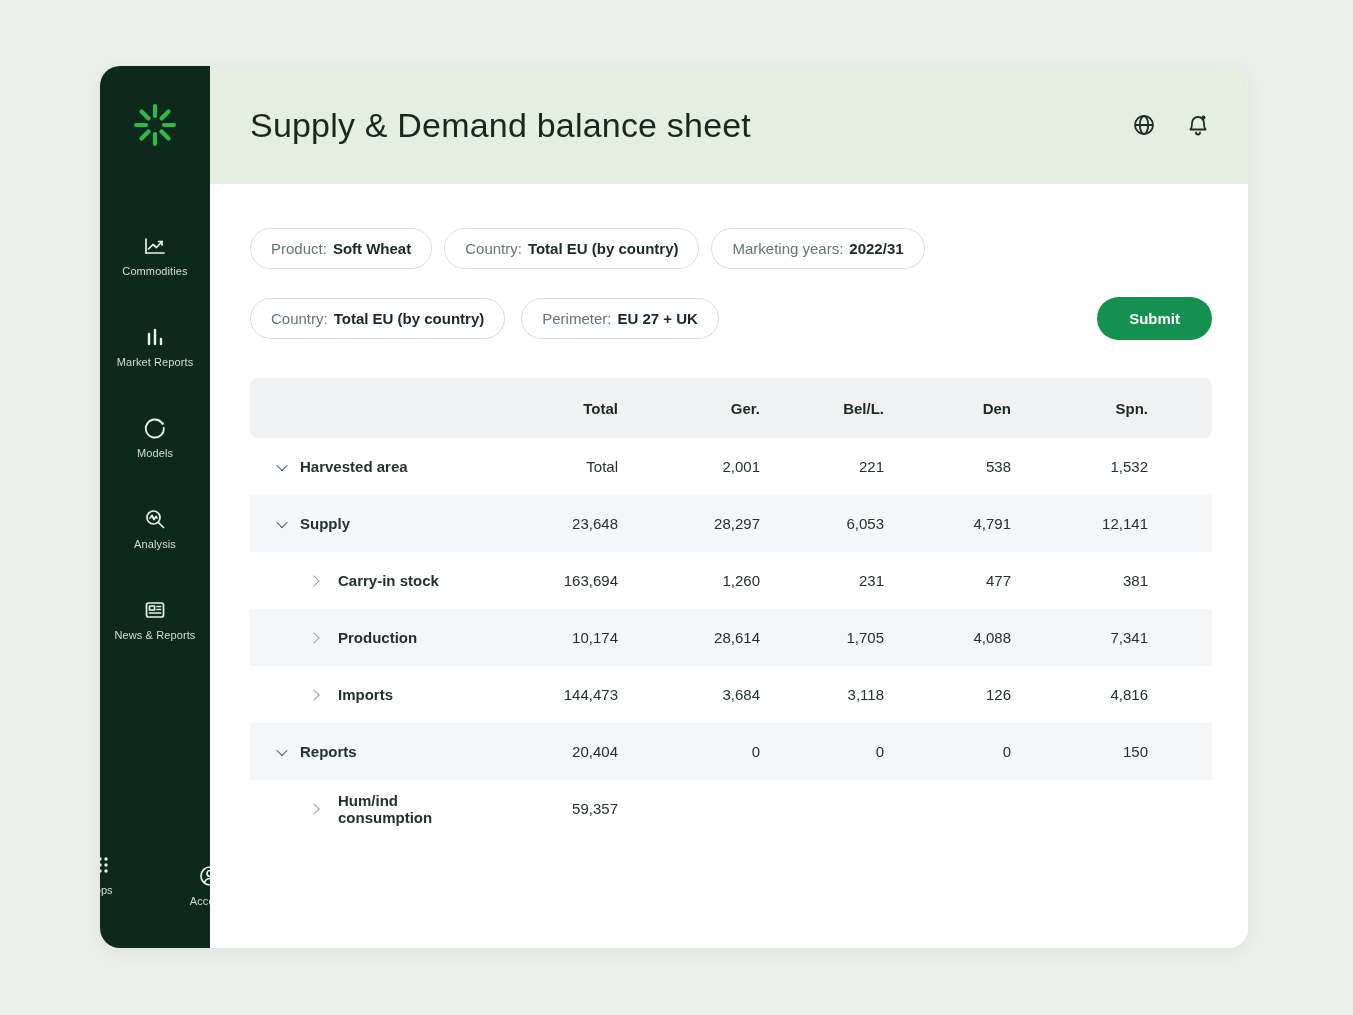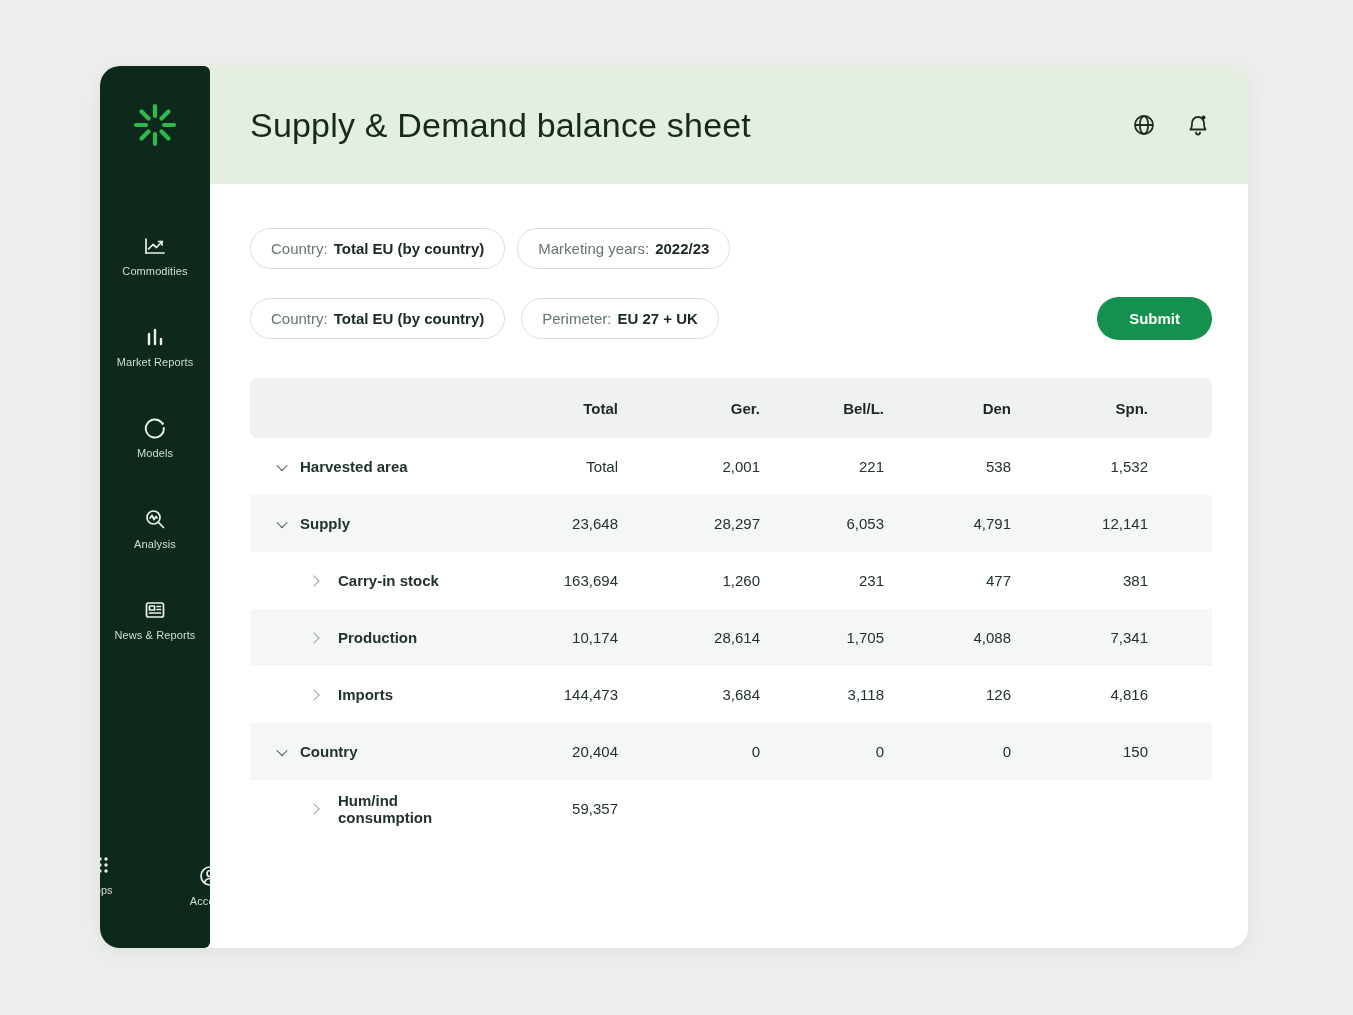--- a/index.html
+++ b/index.html
@@ -17,21 +17,20 @@
     display: flex;
     box-shadow: 0 4px 18px rgba(20,40,30,0.06);
     background: #FFFFFF;
   }
   
   .sidebar {
     width: 110px; flex: 0 0 110px;
     background: #0C291C;
     display: flex; flex-direction: column; align-items: center;
     padding: 36px 0 30px 0;
-    border-radius: 6px;
   }
   .logo { width: 46px; height: 46px; cursor: pointer; }
   .nav { margin-top: 86px; display: flex; flex-direction: column; align-items: center; }
   .nav-item {
     display: flex; flex-direction: column; align-items: center; gap: 7px;
     margin-bottom: 48px; cursor: pointer; width: 110px;
   }
   .nav-item .icn { width: 24px; height: 24px; display: block; }
   .nav-item .lbl {
     font-size: 11px; color: #D3DFD6; letter-spacing: .1px; text-align: center;
@@ -224,26 +223,30 @@
           <path d="M10 19.5 a2 2 0 0 0 4 0"></path>
           <circle cx="17.5" cy="4.5" r="2" fill="#1E2D24" stroke="none"></circle>
         </svg>
       </div>
     </div>
 
     <div class="content">
 
       <div class="chip-row">
         <div class="chip">
+          <span class="c-label">Product:</span>
+          <span class="c-value">Soft Wheat</span>
+        </div>
+        <div class="chip">
           <span class="c-label">Country:</span>
           <span class="c-value">Total EU (by country)</span>
         </div>
         <div class="chip">
           <span class="c-label">Marketing years:</span>
-          <span class="c-value">2022/23</span>
+          <span class="c-value">2022/31</span>
         </div>
       </div>
 
       <div class="chip-row chip-row2">
         <div class="chips-left">
           <div class="chip">
             <span class="c-label">Country:</span>
             <span class="c-value">Total EU (by country)</span>
           </div>
           <div class="chip">
@@ -341,21 +344,21 @@
               <td>144,473</td>
               <td>3,684</td>
               <td>3,118</td>
               <td>126</td>
               <td>4,816</td>
             </tr>
             <tr>
               <td class="name-cell">
                 <div class="row-head lvl0">
                   <span class="chev down"></span>
-                  <span class="row-name">Country</span>
+                  <span class="row-name">Reports</span>
                 </div>
               </td>
               <td>20,404</td>
               <td>0</td>
               <td>0</td>
               <td>0</td>
               <td>150</td>
             </tr>
             <tr>
               <td class="name-cell">

